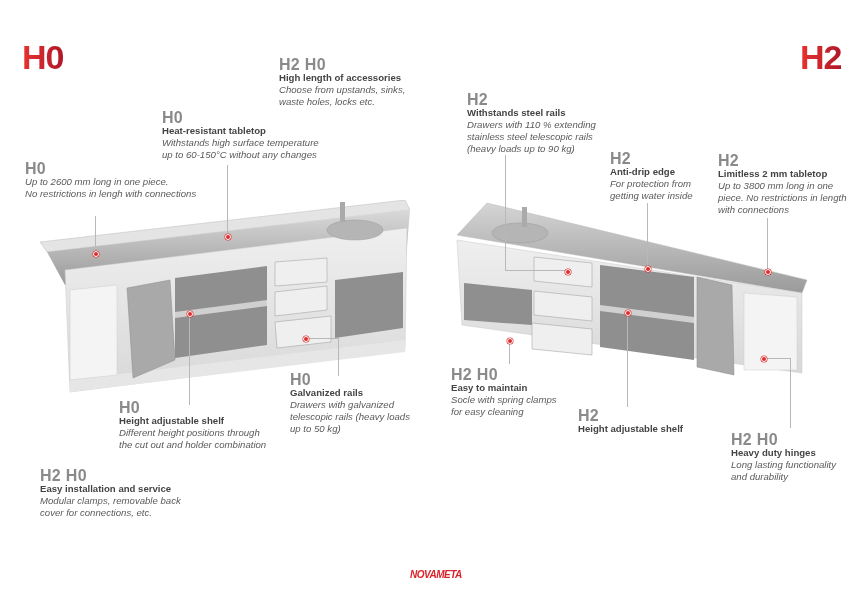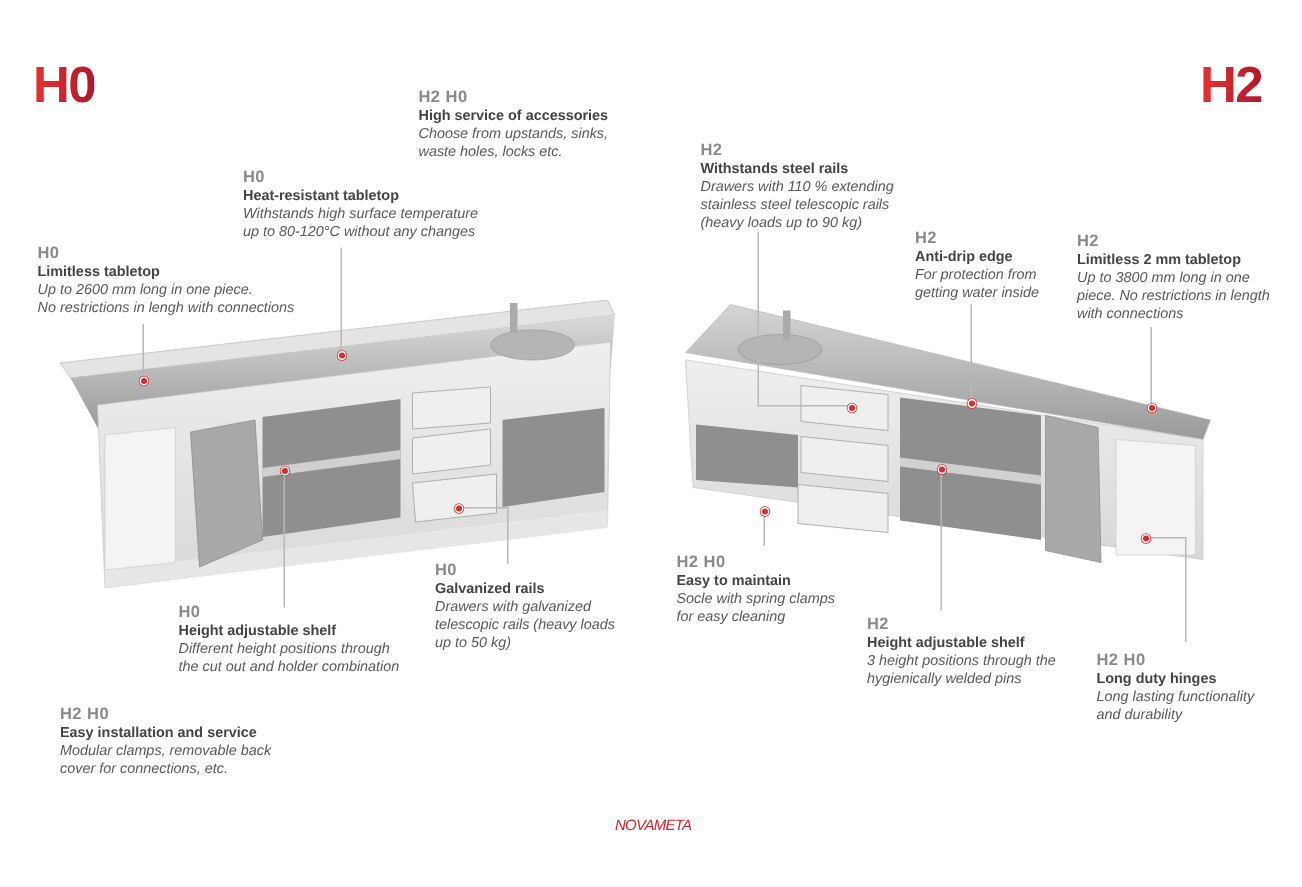--- a/index.html
+++ b/index.html
@@ -1,26 +1,26 @@
 <!DOCTYPE html>
 <html><head>
 <meta charset="utf-8">
 <style>
   html,body{margin:0;padding:0;}
   body{width:868px;height:591px;background:#ffffff;position:relative;overflow:hidden;font-family:"Liberation Sans",sans-serif;color:#555;}
   .big{position:absolute;font-family:"Liberation Sans",sans-serif;font-weight:bold;font-size:34px;letter-spacing:-1px;
        background:linear-gradient(90deg,#e8322f,#b0182a);-webkit-background-clip:text;background-clip:text;color:transparent;}
   .callout{position:absolute;font-size:9.6px;line-height:12px;color:#5a5a5a;}
-  .callout .tag{color:#8a8a8a;font-weight:bold;font-size:11px;display:block;margin-bottom:1px;letter-spacing:0.3px;}
+  .callout .tag{color:#8a8a8a;font-weight:bold;font-size:16px;display:block;margin-bottom:1px;letter-spacing:0.3px;}
   .callout .title{color:#444;font-weight:bold;display:block;}
   .callout .desc{display:block;white-space:pre-line;font-style:italic;}
   .line{position:absolute;background:#b8b8b8;}
   .dot{position:absolute;width:4px;height:4px;border-radius:50%;background:#e02a2a;border:1px solid #fff;box-shadow:0 0 0 0.5px #e02a2a;}
   .cab{position:absolute;}
-  .logo{position:absolute;left:410px;top:545px;font-size:10px;font-weight:normal;font-style:italic;color:#d9232a;letter-spacing:-0.5px;}
+  .logo{position:absolute;left:410px;top:569px;font-size:10px;font-weight:bold;font-style:italic;color:#d9232a;letter-spacing:-0.5px;}
 </style>
 </head>
 <body>
 
 <div class="big" style="left:22px;top:38px;">H0</div>
 <div class="big" style="left:800px;top:38px;">H2</div>
 
 <svg class="cab" style="left:35px;top:200px;" width="385" height="200" viewBox="0 0 385 200">
   <defs>
     <linearGradient id="top1" x1="0" y1="0" x2="0" y2="1">
@@ -94,33 +94,32 @@
 <div class="dot" style="left:303px;top:336px;"></div>
 <div class="dot" style="left:565px;top:269px;"></div>
 <div class="dot" style="left:645px;top:266px;"></div>
 <div class="dot" style="left:765px;top:269px;"></div>
 <div class="dot" style="left:507px;top:338px;"></div>
 <div class="dot" style="left:625px;top:310px;"></div>
 <div class="dot" style="left:761px;top:356px;"></div>
 
 <div class="callout" style="left:279px;top:59px;">
   <span class="tag">H2  H0</span>
-  <span class="title">High service of accessories</span>
+  <span class="title">High length of accessories</span>
   <span class="desc">Choose from upstands, sinks,
 waste holes, locks etc.</span>
 </div>
 <div class="callout" style="left:162px;top:112px;">
   <span class="tag">H0</span>
   <span class="title">Heat-resistant tabletop</span>
   <span class="desc">Withstands high surface temperature
-up to 80-120°C without any changes</span>
+up to 60-150°C without any changes</span>
 </div>
 <div class="callout" style="left:25px;top:163px;">
   <span class="tag">H0</span>
-  <span class="title">Limitless tabletop</span>
   <span class="desc">Up to 2600 mm long in one piece.
 No restrictions in lengh with connections</span>
 </div>
 <div class="callout" style="left:290px;top:374px;">
   <span class="tag">H0</span>
   <span class="title">Galvanized rails</span>
   <span class="desc">Drawers with galvanized
 telescopic rails (heavy loads
 up to 50 kg)</span>
 </div>
@@ -158,23 +157,21 @@
 </div>
 <div class="callout" style="left:451px;top:369px;">
   <span class="tag">H2  H0</span>
   <span class="title">Easy to maintain</span>
   <span class="desc">Socle with spring clamps
 for easy cleaning</span>
 </div>
 <div class="callout" style="left:578px;top:410px;">
   <span class="tag">H2</span>
   <span class="title">Height adjustable shelf</span>
-  <span class="desc">3 height positions through the
-hygienically welded pins</span>
 </div>
 <div class="callout" style="left:731px;top:434px;">
   <span class="tag">H2  H0</span>
-  <span class="title">Long duty hinges</span>
+  <span class="title">Heavy duty hinges</span>
   <span class="desc">Long lasting functionality
 and durability</span>
 </div>
 
 <div class="logo">NOVAMETA</div>
 
 </body></html>

